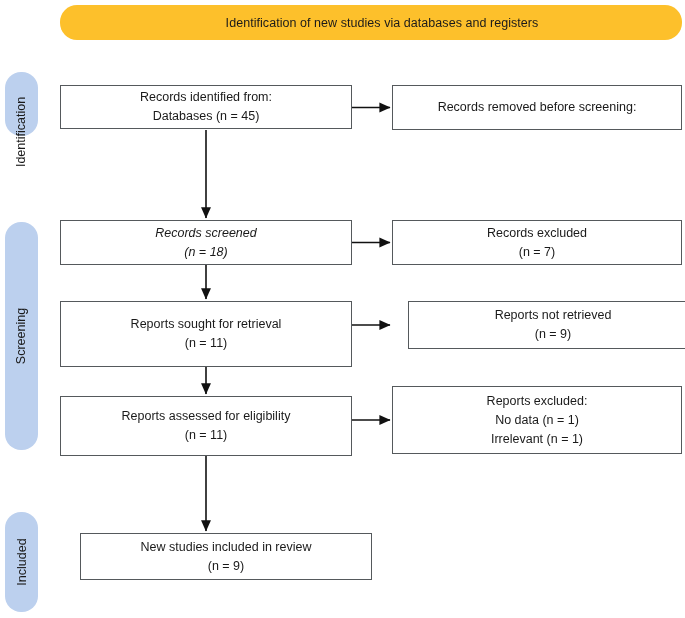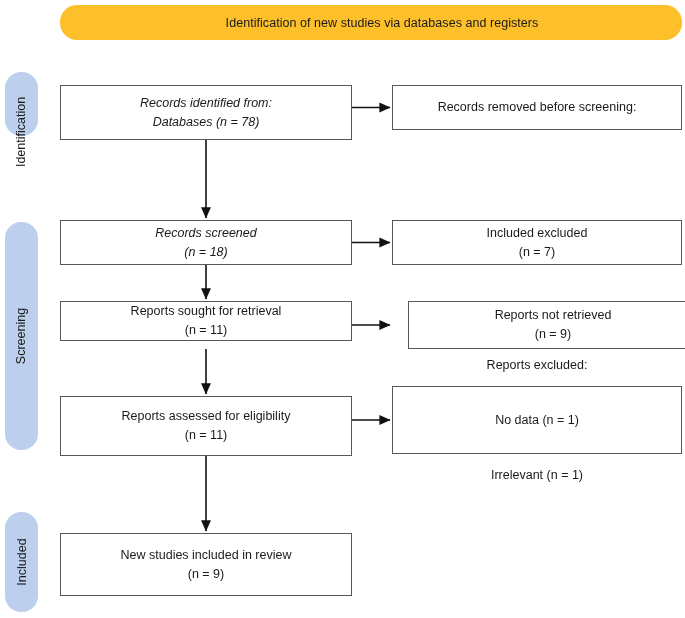--- a/index.html
+++ b/index.html
@@ -93,29 +93,29 @@
   .box .line {
     font-size: 12.5px;
     line-height: 19px;
     color: #1a1a1a;
     white-space: nowrap;
   }
 
   .col-left  { left: 60px;  width: 292px; }
   .col-right { left: 392px; width: 290px; }
 
-  #box-identified      { top: 85px;  height: 55px; font-style: italic; }
+  #box-identified      { top: 85px;  height: 44px; }
   #box-removed         { top: 85px;  height: 45px; }
   #box-screened        { top: 220px; height: 45px; font-style: italic; }
   #box-excluded        { top: 220px; height: 45px; }
-  #box-sought          { top: 301px; height: 40px; }
+  #box-sought          { top: 301px; height: 66px; }
   #box-not-retrieved   { top: 301px; height: 48px; margin-left: 16px; }
   #box-assessed        { top: 396px; height: 60px; }
-  #box-reports-excluded{ top: 386px; height: 68px; gap: 36px; }
-  #box-included        { top: 533px; height: 63px; }
+  #box-reports-excluded{ top: 386px; height: 68px; }
+  #box-included        { top: 533px; height: 47px; margin-left: 20px; }
 
   
   #connectors {
     position: absolute;
     left: 0;
     top: 0;
     width: 685px;
     height: 618px;
     pointer-events: none;
   }
@@ -163,21 +163,21 @@
 
     <line x1="206" y1="349" x2="206" y2="394" stroke="#111111" stroke-width="1.6" marker-end="url(#arrowhead)"></line>
 
     <line x1="352" y1="420" x2="390" y2="420" stroke="#111111" stroke-width="1.6" marker-end="url(#arrowhead)"></line>
 
     <line x1="206" y1="444" x2="206" y2="531" stroke="#111111" stroke-width="1.6" marker-end="url(#arrowhead)"></line>
   </svg>
 
   <div class="box col-left" id="box-identified">
     <div class="line">Records identified from:</div>
-    <div class="line">Databases (n = 78)</div>
+    <div class="line">Databases (n = 45)</div>
   </div>
 
   <div class="box col-left" id="box-screened">
     <div class="line">Records screened</div>
     <div class="line">(n = 18)</div>
   </div>
 
   <div class="box col-left" id="box-sought">
     <div class="line">Reports sought for retrieval</div>
     <div class="line">(n = 11)</div>
@@ -191,21 +191,21 @@
   <div class="box col-left" id="box-included">
     <div class="line">New studies included in review</div>
     <div class="line">(n = 9)</div>
   </div>
 
   <div class="box col-right" id="box-removed">
     <div class="line">Records removed before screening:</div>
   </div>
 
   <div class="box col-right" id="box-excluded">
-    <div class="line">Included excluded</div>
+    <div class="line">Records excluded</div>
     <div class="line">(n = 7)</div>
   </div>
 
   <div class="box col-right" id="box-not-retrieved">
     <div class="line">Reports not retrieved</div>
     <div class="line">(n = 9)</div>
   </div>
 
   <div class="box col-right" id="box-reports-excluded">
     <div class="line">Reports excluded:</div>

